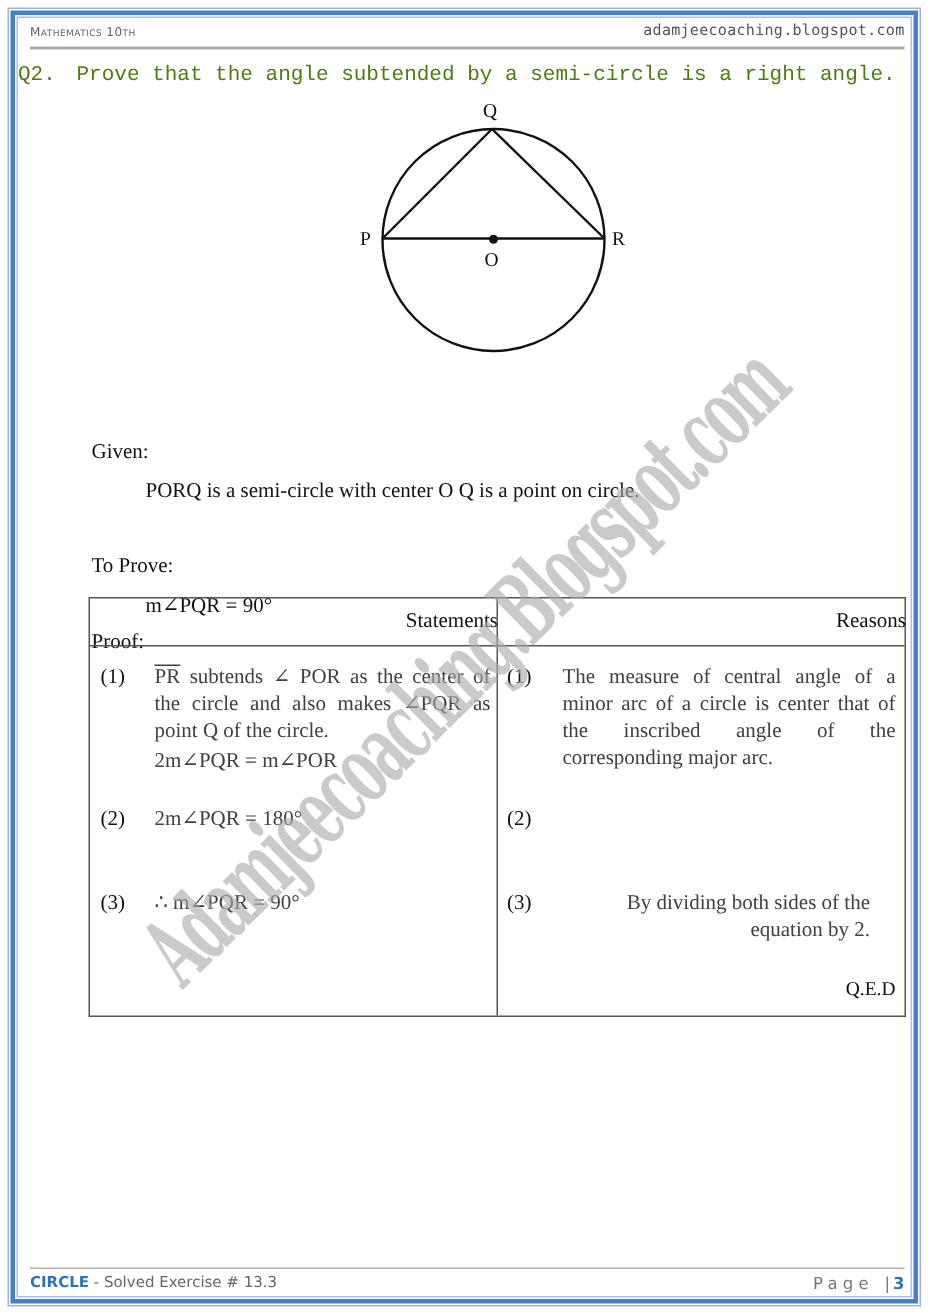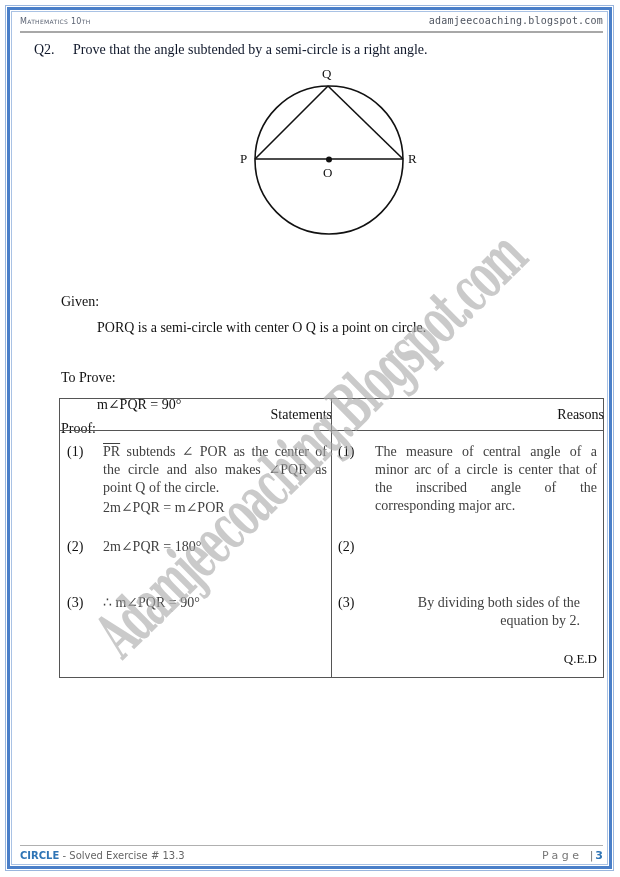--- a/index.html
+++ b/index.html
@@ -9,21 +9,21 @@
   .frame-outer { position: absolute; left: 5px; top: 5px; width: 609px; height: 866px; border: 1px solid #9ab6dd; box-sizing: border-box; }
   .frame-thick { position: absolute; left: 7px; top: 7px; width: 605px; height: 862px; border: 3px solid #4a7fc8; box-sizing: border-box; }
   .frame-inner { position: absolute; left: 11px; top: 11px; width: 597px; height: 854px; border: 1px solid #a9c2e4; box-sizing: border-box; }
 
   
   .hdr { position: absolute; left: 20px; right: 17px; top: 14px; height: 17px; border-bottom: 2px solid #a8a8a8; font-family: "DejaVu Sans", "Liberation Sans", sans-serif; }
   .hdr-left { position: absolute; left: 0; top: 3px; font-size: 8px; color: #5a6272; letter-spacing: 0.3px; font-variant: small-caps; text-transform: none; }
   .hdr-right { position: absolute; right: 0; top: 1px; font-size: 10px; color: #4f5560; letter-spacing: 0.2px; font-family: "DejaVu Sans Mono", "Liberation Mono", monospace; }
 
   
-  .q { position: absolute; left: 34px; top: 42px; font-size: 14px; color: #0f172a; white-space: nowrap; font-family: Liberation Serif, serif; }
+  .q { position: absolute; left: 12px; top: 42px; font-size: 14px; color: #4d7c0f; white-space: nowrap; font-family: Liberation Mono, monospace; }
   .q-num { display: inline-block; width: 39px; }
 
   
   .figure { position: absolute; left: 230px; top: 60px; width: 200px; height: 180px; }
   .figure svg { position: absolute; left: 0; top: 0; }
   .pt-label { position: absolute; font-size: 13px; color: #111; font-family: "Liberation Serif", "DejaVu Serif", serif; }
 
   
   .txt { position: absolute; font-size: 14px; white-space: nowrap; font-family: "Liberation Serif", "DejaVu Serif", serif; color: #111; margin-top: 48px; }
 

